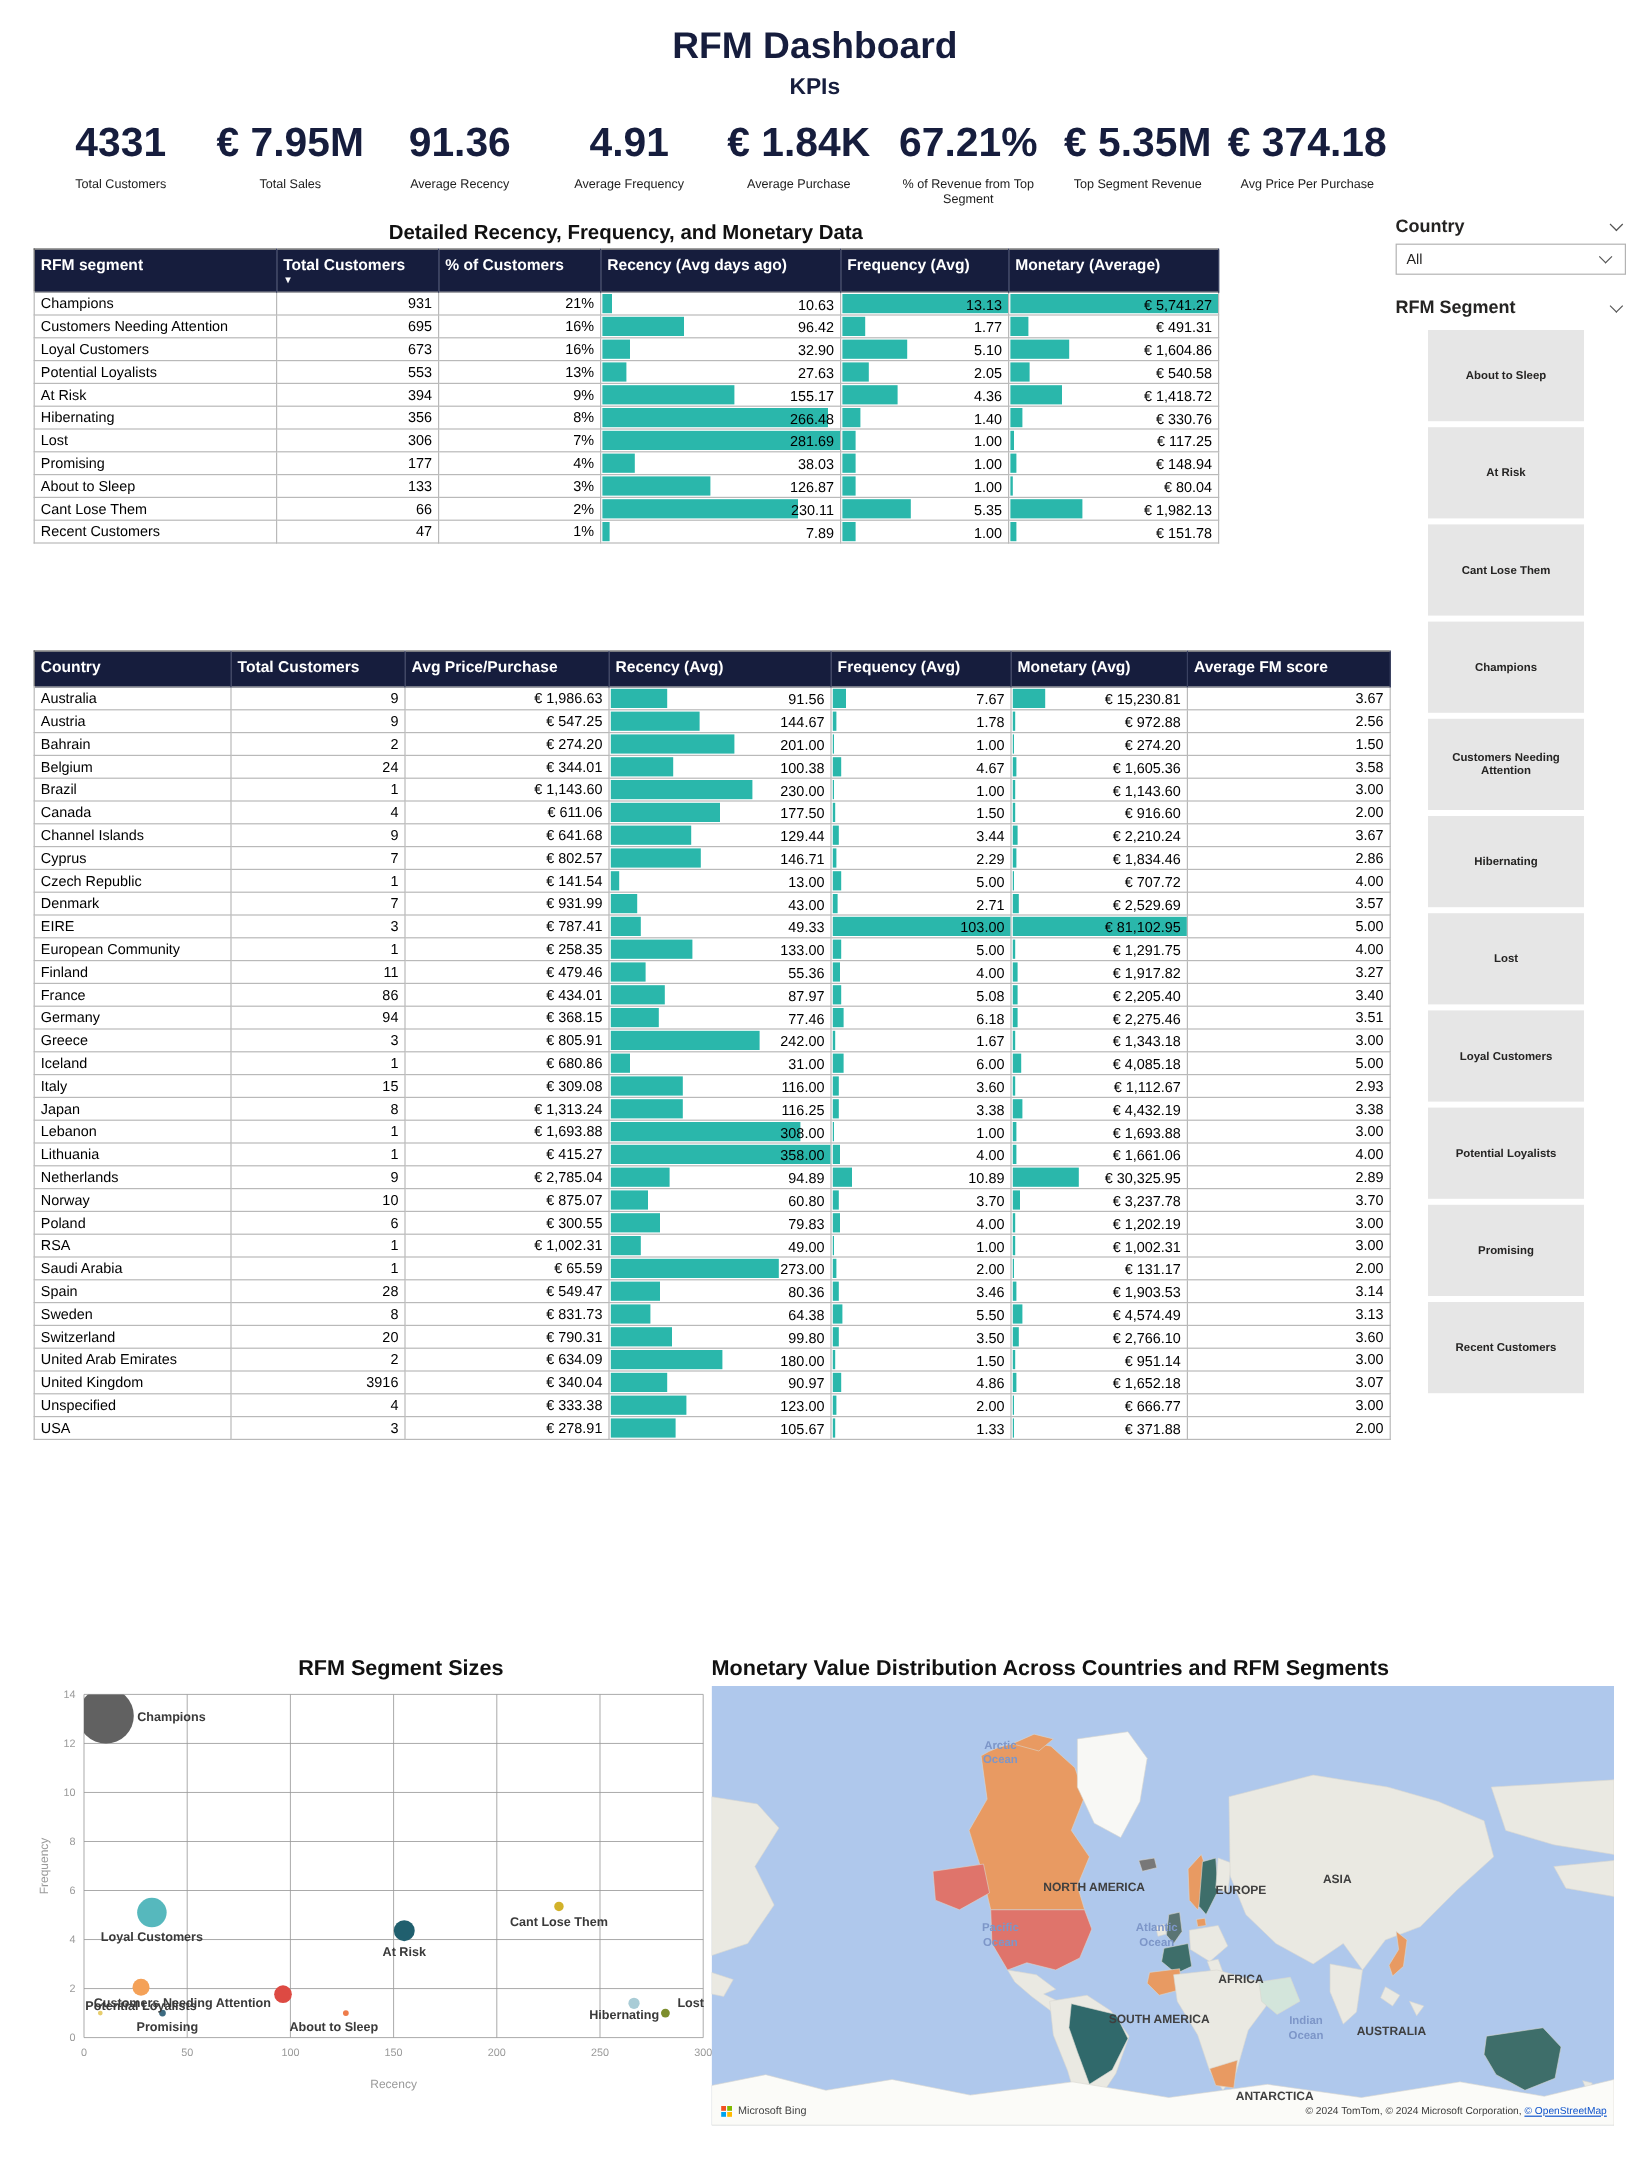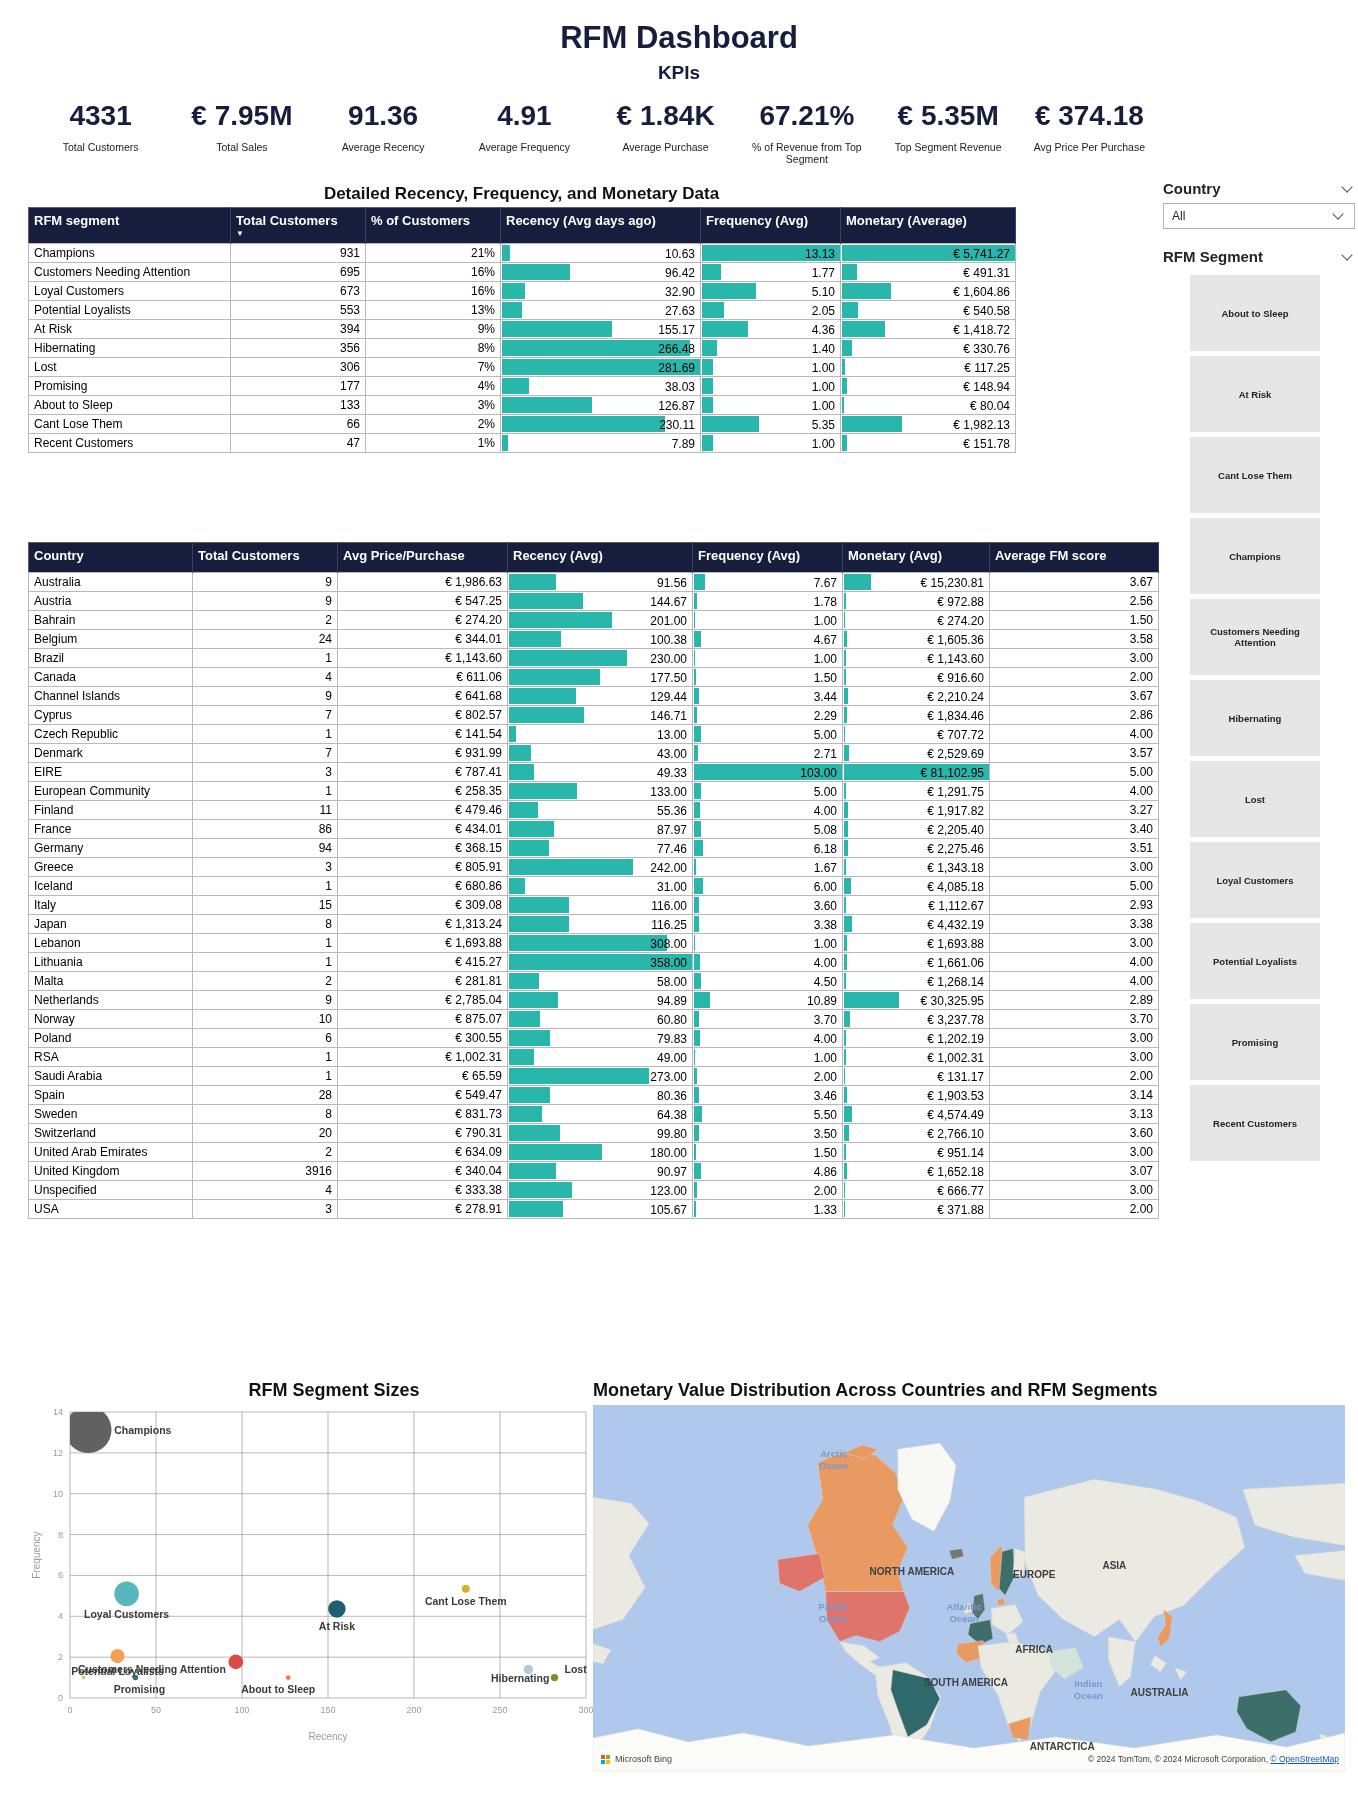--- a/index.html
+++ b/index.html
@@ -10,21 +10,21 @@
 
   
   #dashboard-title { left:0; right:0; top:20px; text-align:center;
     font-size:31px; font-weight:bold; color:#161d3d; }
   #dashboard-subtitle { left:0; right:0; top:62px; text-align:center;
     font-size:19px; font-weight:bold; color:#161d3d; }
 
   
   #kpi-row { left:30px; top:100px; width:1130px; display:flex; }
   .kpi { flex:1; text-align:center; }
-  .kpi-value { font-size:28px; font-weight:bold; color:#161d3d; }
+  .kpi-value { font-size:34px; font-weight:bold; color:#161d3d; }
   .kpi-label { font-size:10.5px; color:#1c1c1c; margin-top:9px; }
 
   
   #rfm-table-title { left:28px; top:184px; width:987px; text-align:center;
     font-size:17px; font-weight:bold; color:#111; }
   #rfm-table-wrap { left:28px; top:207px; }
   #country-table-wrap { left:28px; top:542px; }
 
   table { border-collapse:collapse; table-layout:fixed; background:#fff;
     border:1px solid #606060; }
@@ -719,38 +719,20 @@
             <div class="bar" style="width: 100%;"></div>
             <span class="bar-val">358.00</span>
           </td>
           <td class="bar-cell">
             <div class="bar" style="width: 3.9%;"></div>
             <span class="bar-val">4.00</span>
           </td>
           <td class="bar-cell">
             <div class="bar" style="width: 2%;"></div>
             <span class="bar-val">€ 1,661.06</span>
-          </td>
-          <td class="right">4.00</td>
-        </tr>
-        <tr>
-          <td class="left">Malta</td>
-          <td class="right">2</td>
-          <td class="right">€ 281.81</td>
-          <td class="bar-cell">
-            <div class="bar" style="width: 16.2%;"></div>
-            <span class="bar-val">58.00</span>
-          </td>
-          <td class="bar-cell">
-            <div class="bar" style="width: 4.4%;"></div>
-            <span class="bar-val">4.50</span>
-          </td>
-          <td class="bar-cell">
-            <div class="bar" style="width: 1.6%;"></div>
-            <span class="bar-val">€ 1,268.14</span>
           </td>
           <td class="right">4.00</td>
         </tr>
         <tr>
           <td class="left">Netherlands</td>
           <td class="right">9</td>
           <td class="right">€ 2,785.04</td>
           <td class="bar-cell">
             <div class="bar" style="width: 26.5%;"></div>
             <span class="bar-val">94.89</span>

